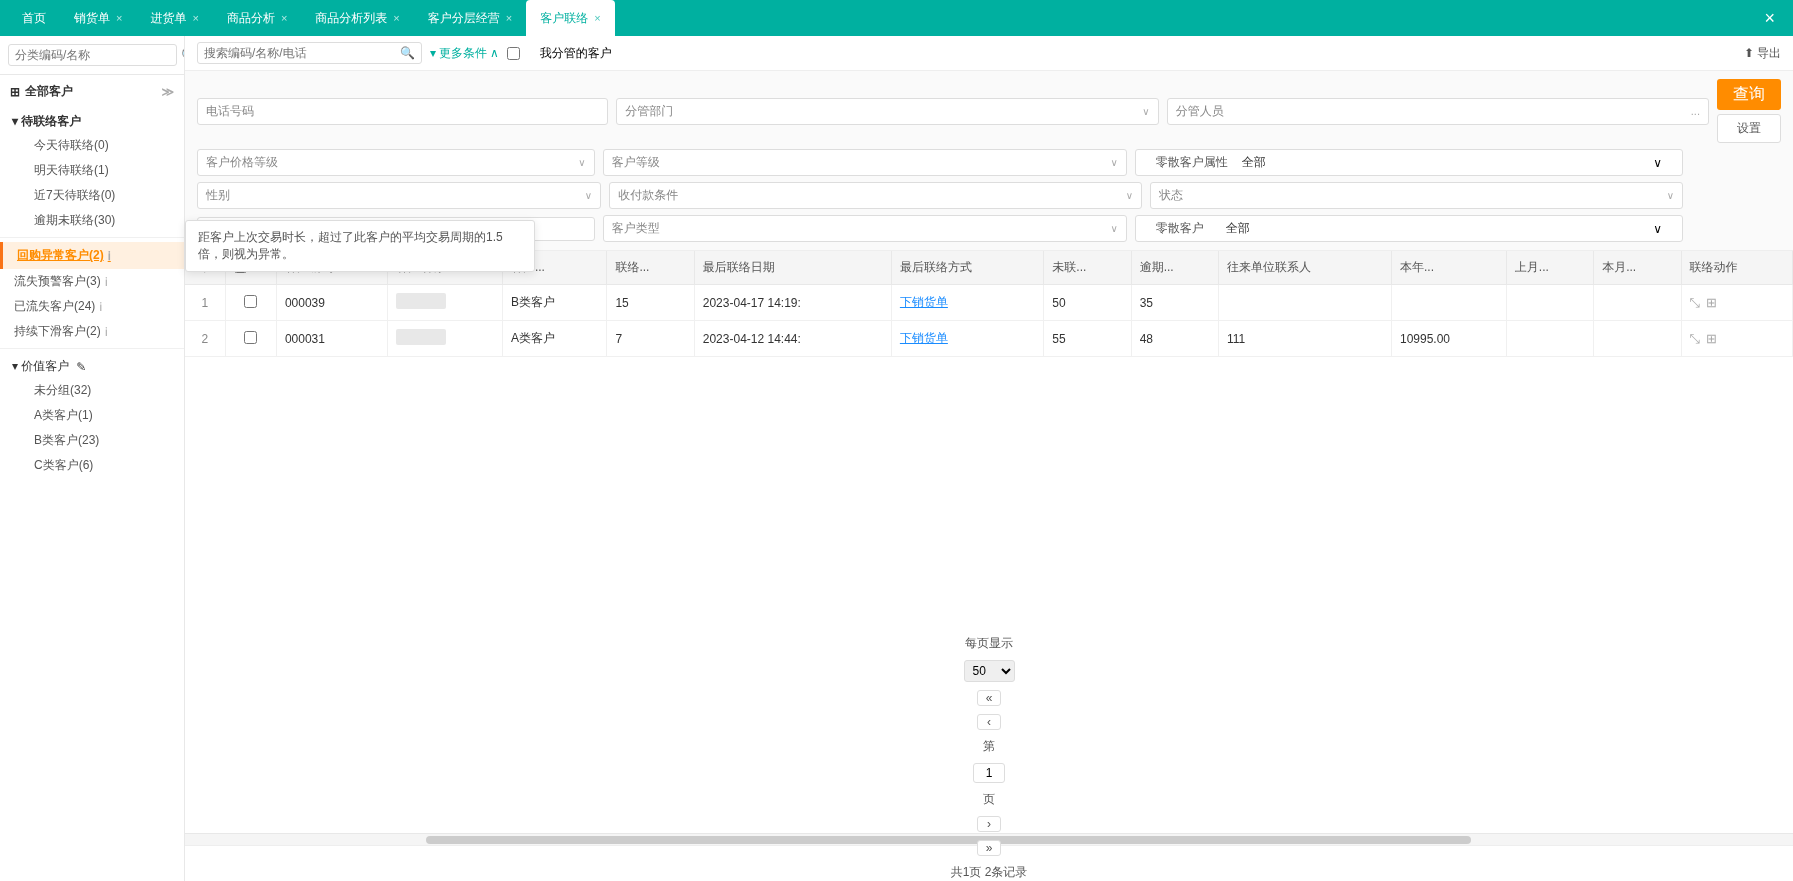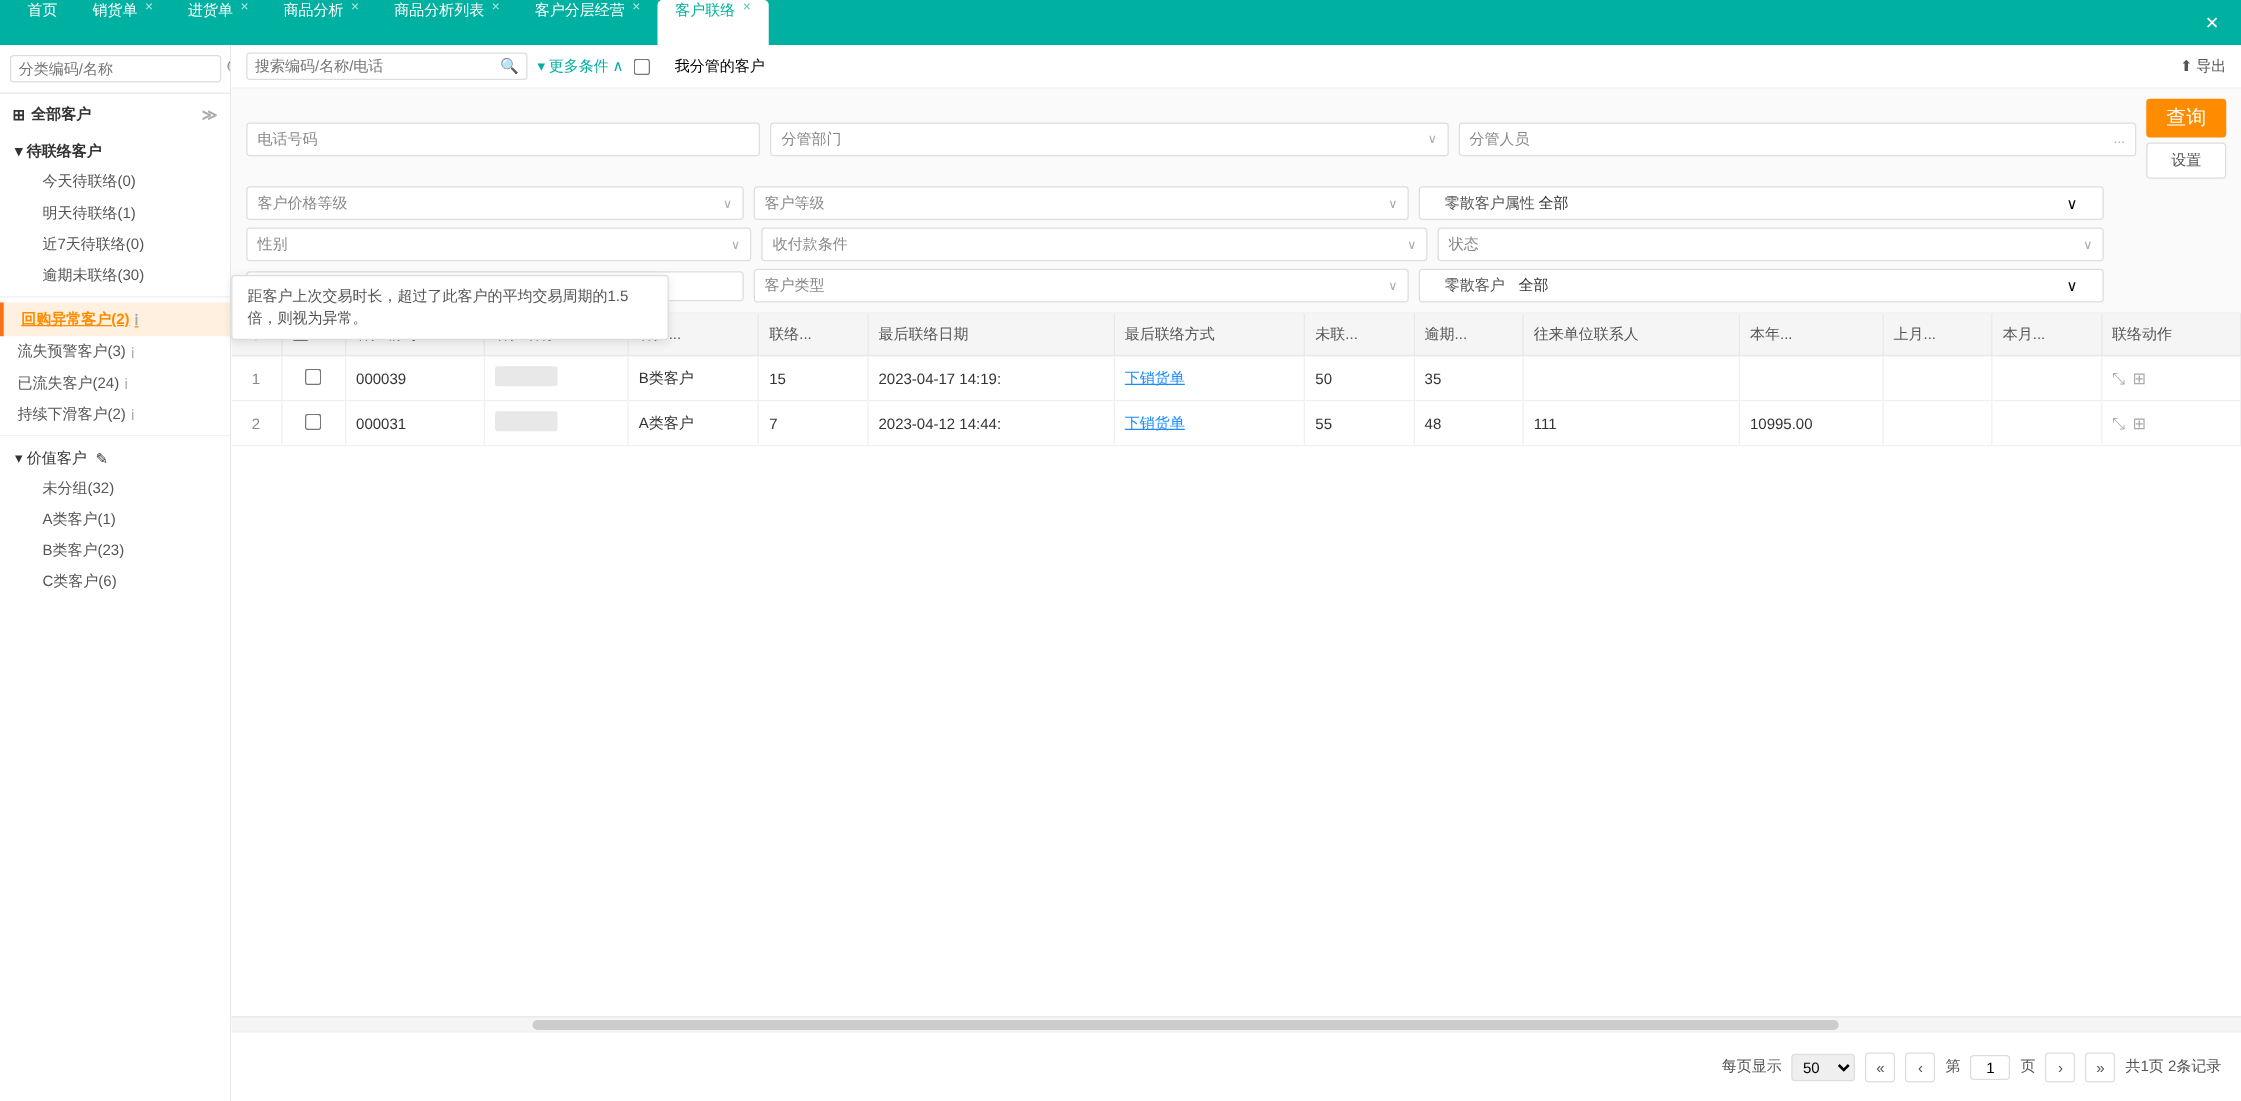--- a/index.html
+++ b/index.html
@@ -12,20 +12,21 @@
       display: flex;
       align-items: center;
       padding: 0 8px;
       color: #fff;
       position: relative;
     }
     .top-nav .nav-item {
       padding: 0 14px;
       height: 36px;
       display: flex;
+      align-items: center;
       cursor: pointer;
       white-space: nowrap;
       font-size: 13px;
     }
     .top-nav .nav-item.active { background: #fff; color: #00b0a0; border-radius: 4px 4px 0 0; }
     .top-nav .nav-item .close-x { margin-left: 6px; font-size: 11px; opacity: 0.7; }
     .top-nav .nav-close {
       margin-left: auto;
       cursor: pointer;
       font-size: 18px;
@@ -255,21 +256,21 @@
       font-size: 12px;
     }
     .filter-select-inline {
       display: flex;
       align-items: center;
       border: 1px solid #ddd;
       border-radius: 3px;
       background: #fff;
       padding: 4px 20px;
       cursor: pointer;
-      gap: 3px;
+      gap: 14px;
     }
 
     
     .table-wrapper {
       flex: 1;
       overflow: auto;
       padding: 0;
     }
     table {
       width: 100%;
@@ -300,30 +301,31 @@
     }
     tbody td.center { text-align: center; }
     .link-text { color: #1a8cff; text-decoration: underline; cursor: pointer; }
     .action-icons { display: flex; gap: 6px; }
     .action-icon { color: #aaa; cursor: pointer; font-size: 13px; }
     .row-num { color: #888; text-align: center; }
     .customer-name { color: #666; background: #e8e8e8; width: 50px; height: 16px; display: inline-block; border-radius: 2px; }
 
     
     .pagination-bar {
-      height: 56px;
+      height: 36px;
       border-top: 1px solid #eee;
       display: flex;
       align-items: center;
       justify-content: flex-end;
       padding: 0 16px;
       gap: 8px;
       background: #fff;
       font-size: 12px;
       color: #555;
+      flex-direction: column;
     }
     .page-size-select {
       border: 1px solid #ddd;
       border-radius: 3px;
       padding: 2px 4px;
       font-size: 12px;
     }
     .page-btn {
       border: 1px solid #ddd;
       background: #fff;

